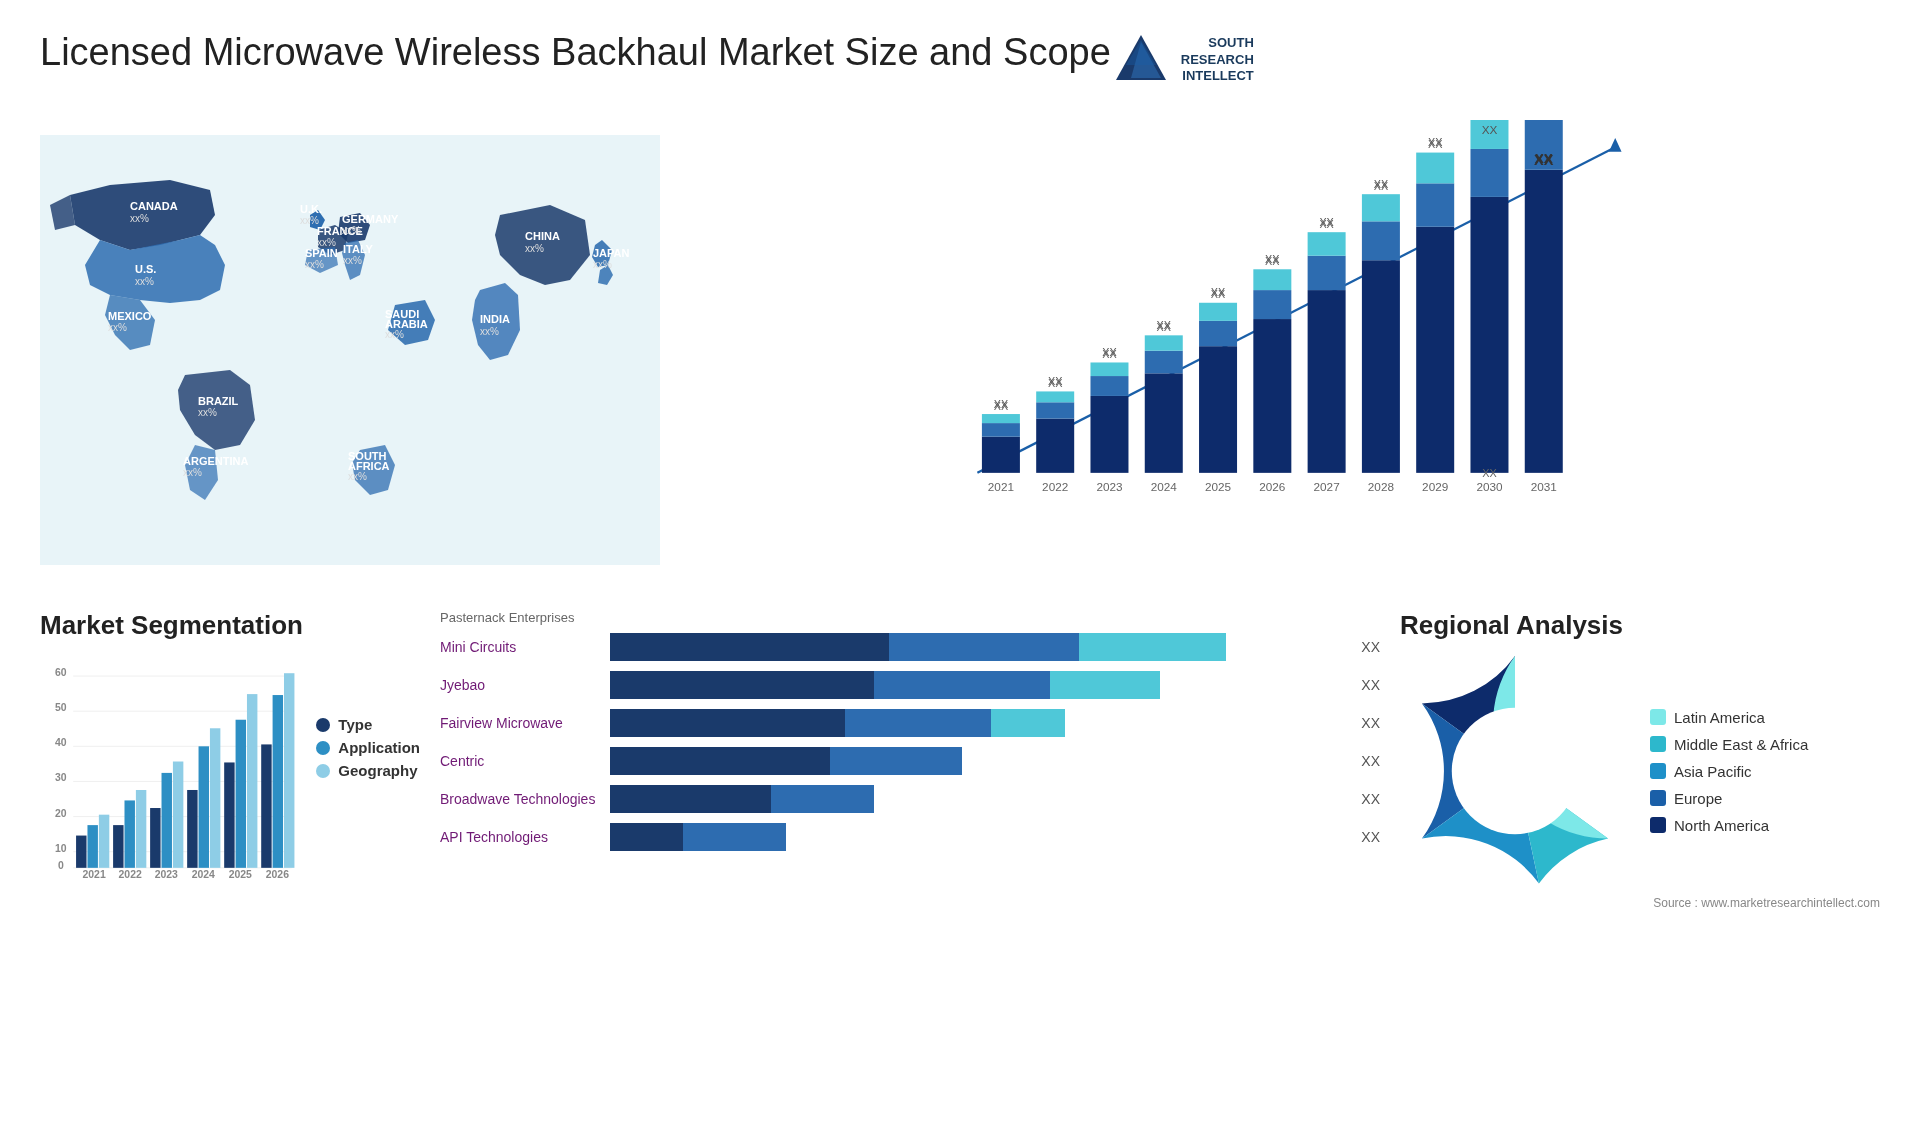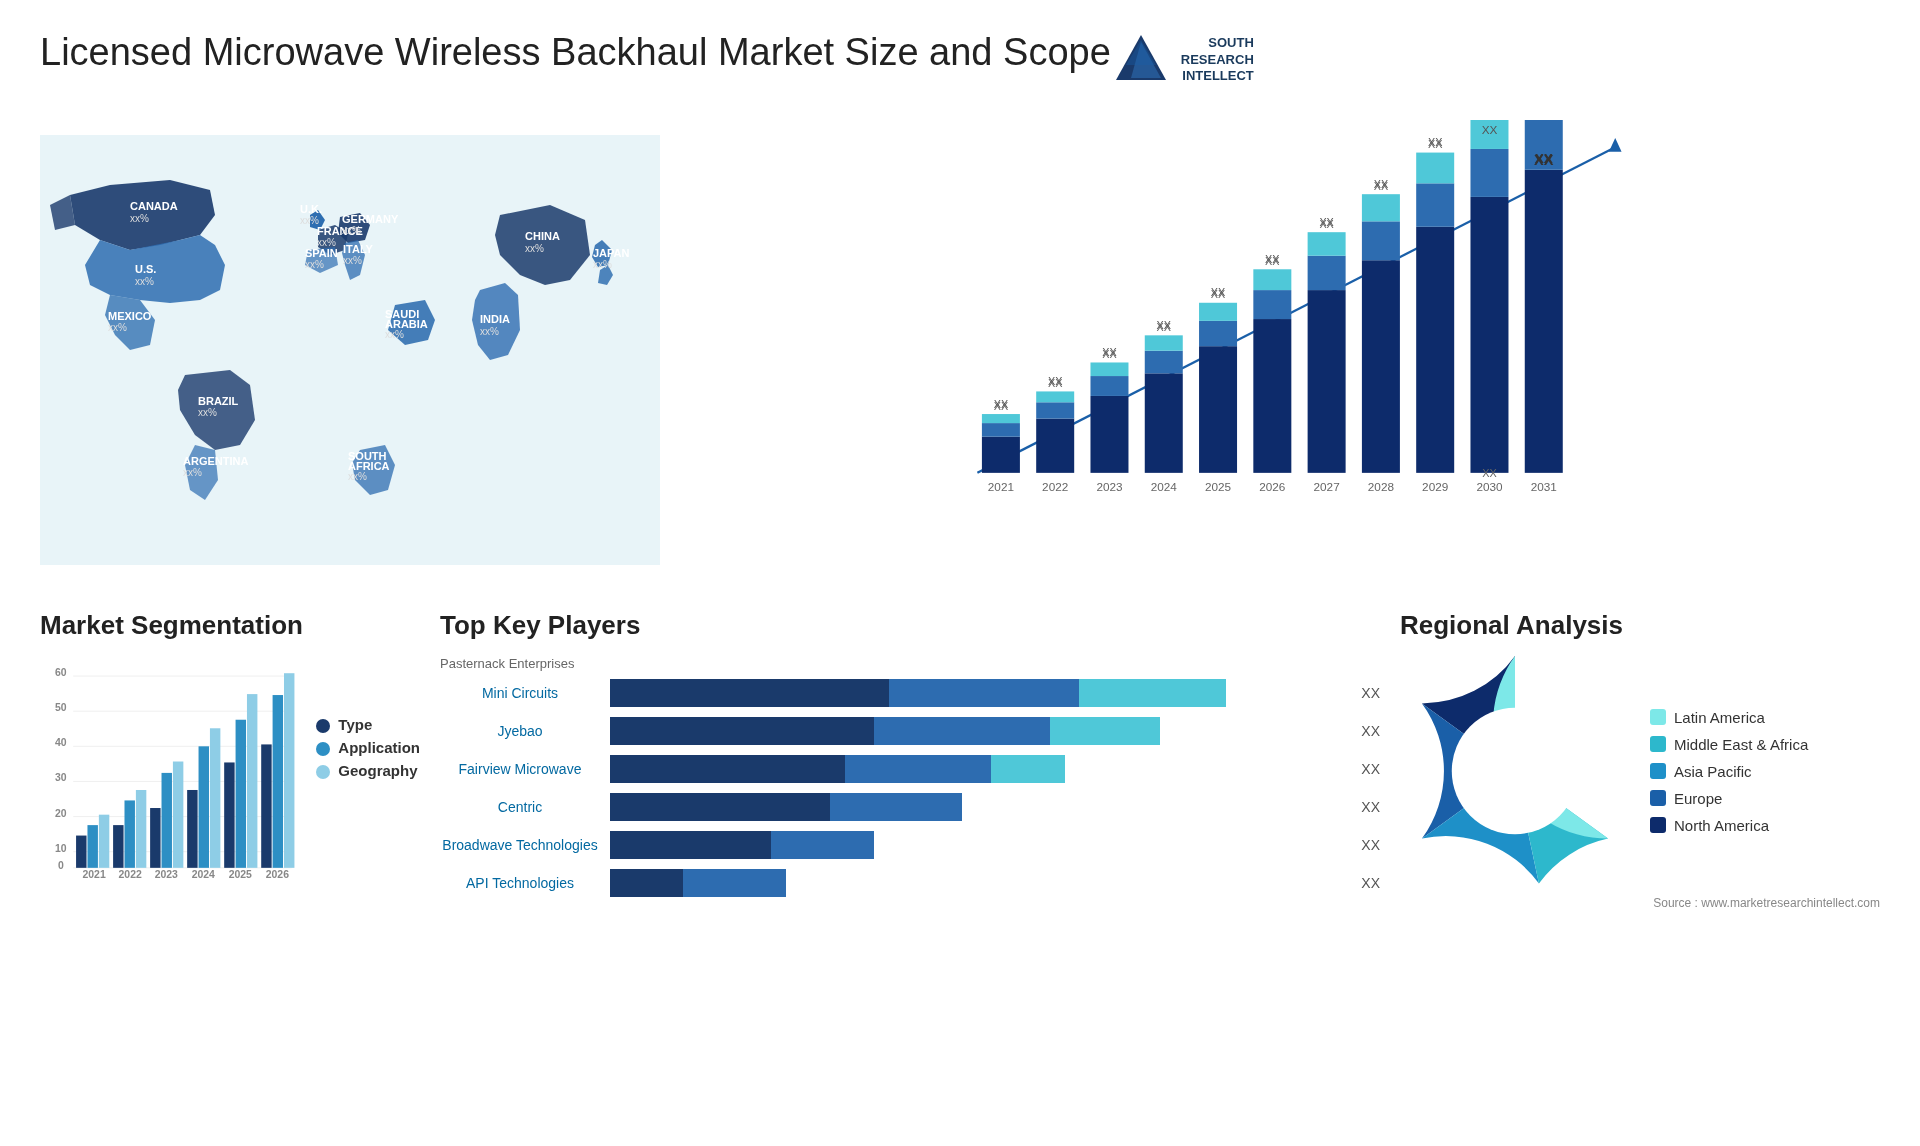--- a/index.html
+++ b/index.html
@@ -113,21 +113,21 @@
       height: 380px;
     }
 
     
     .segmentation-section {
       position: relative;
     }
 
     .legend-item {
       display: flex;
-      align-items: flex-end;
+      align-items: center;
       gap: 8px;
       margin-bottom: 6px;
       font-size: 15px;
       color: #333;
     }
 
     .legend-dot {
       width: 14px;
       height: 14px;
       border-radius: 50%;
@@ -140,23 +140,23 @@
 
     .player-row {
       display: flex;
       align-items: center;
       margin-bottom: 10px;
       gap: 10px;
     }
 
     .player-name {
       font-size: 14px;
-      color: #0369a1;
+      color: #701a75;
       width: 160px;
-      text-align: center;
+      text-align: left;
       flex-shrink: 0;
     }
 
     .player-bar-container {
       flex: 1;
       height: 28px;
       position: relative;
       display: flex;
     }
 
@@ -502,21 +502,20 @@
             </div>
             <div class="legend-item">
               <div class="legend-dot" style="background:#8ecde6;"></div>
               <span>Geography</span>
             </div>
           </div>
         </div>
       </div>
 
       <div class="key-players-section">
-        <div class="section-title">Top Key Players</div>
         <div class="players-note">Pasternack Enterprises</div>
 
         <div class="player-row">
           <div class="player-name">Mini Circuits</div>
           <div class="player-bar-container">
             <div class="player-bar-dark" style="width:38%;"></div>
             <div class="player-bar-mid" style="width:26%;"></div>
             <div class="player-bar-light" style="width:20%;"></div>
           </div>
           <div class="player-xx">XX</div>

